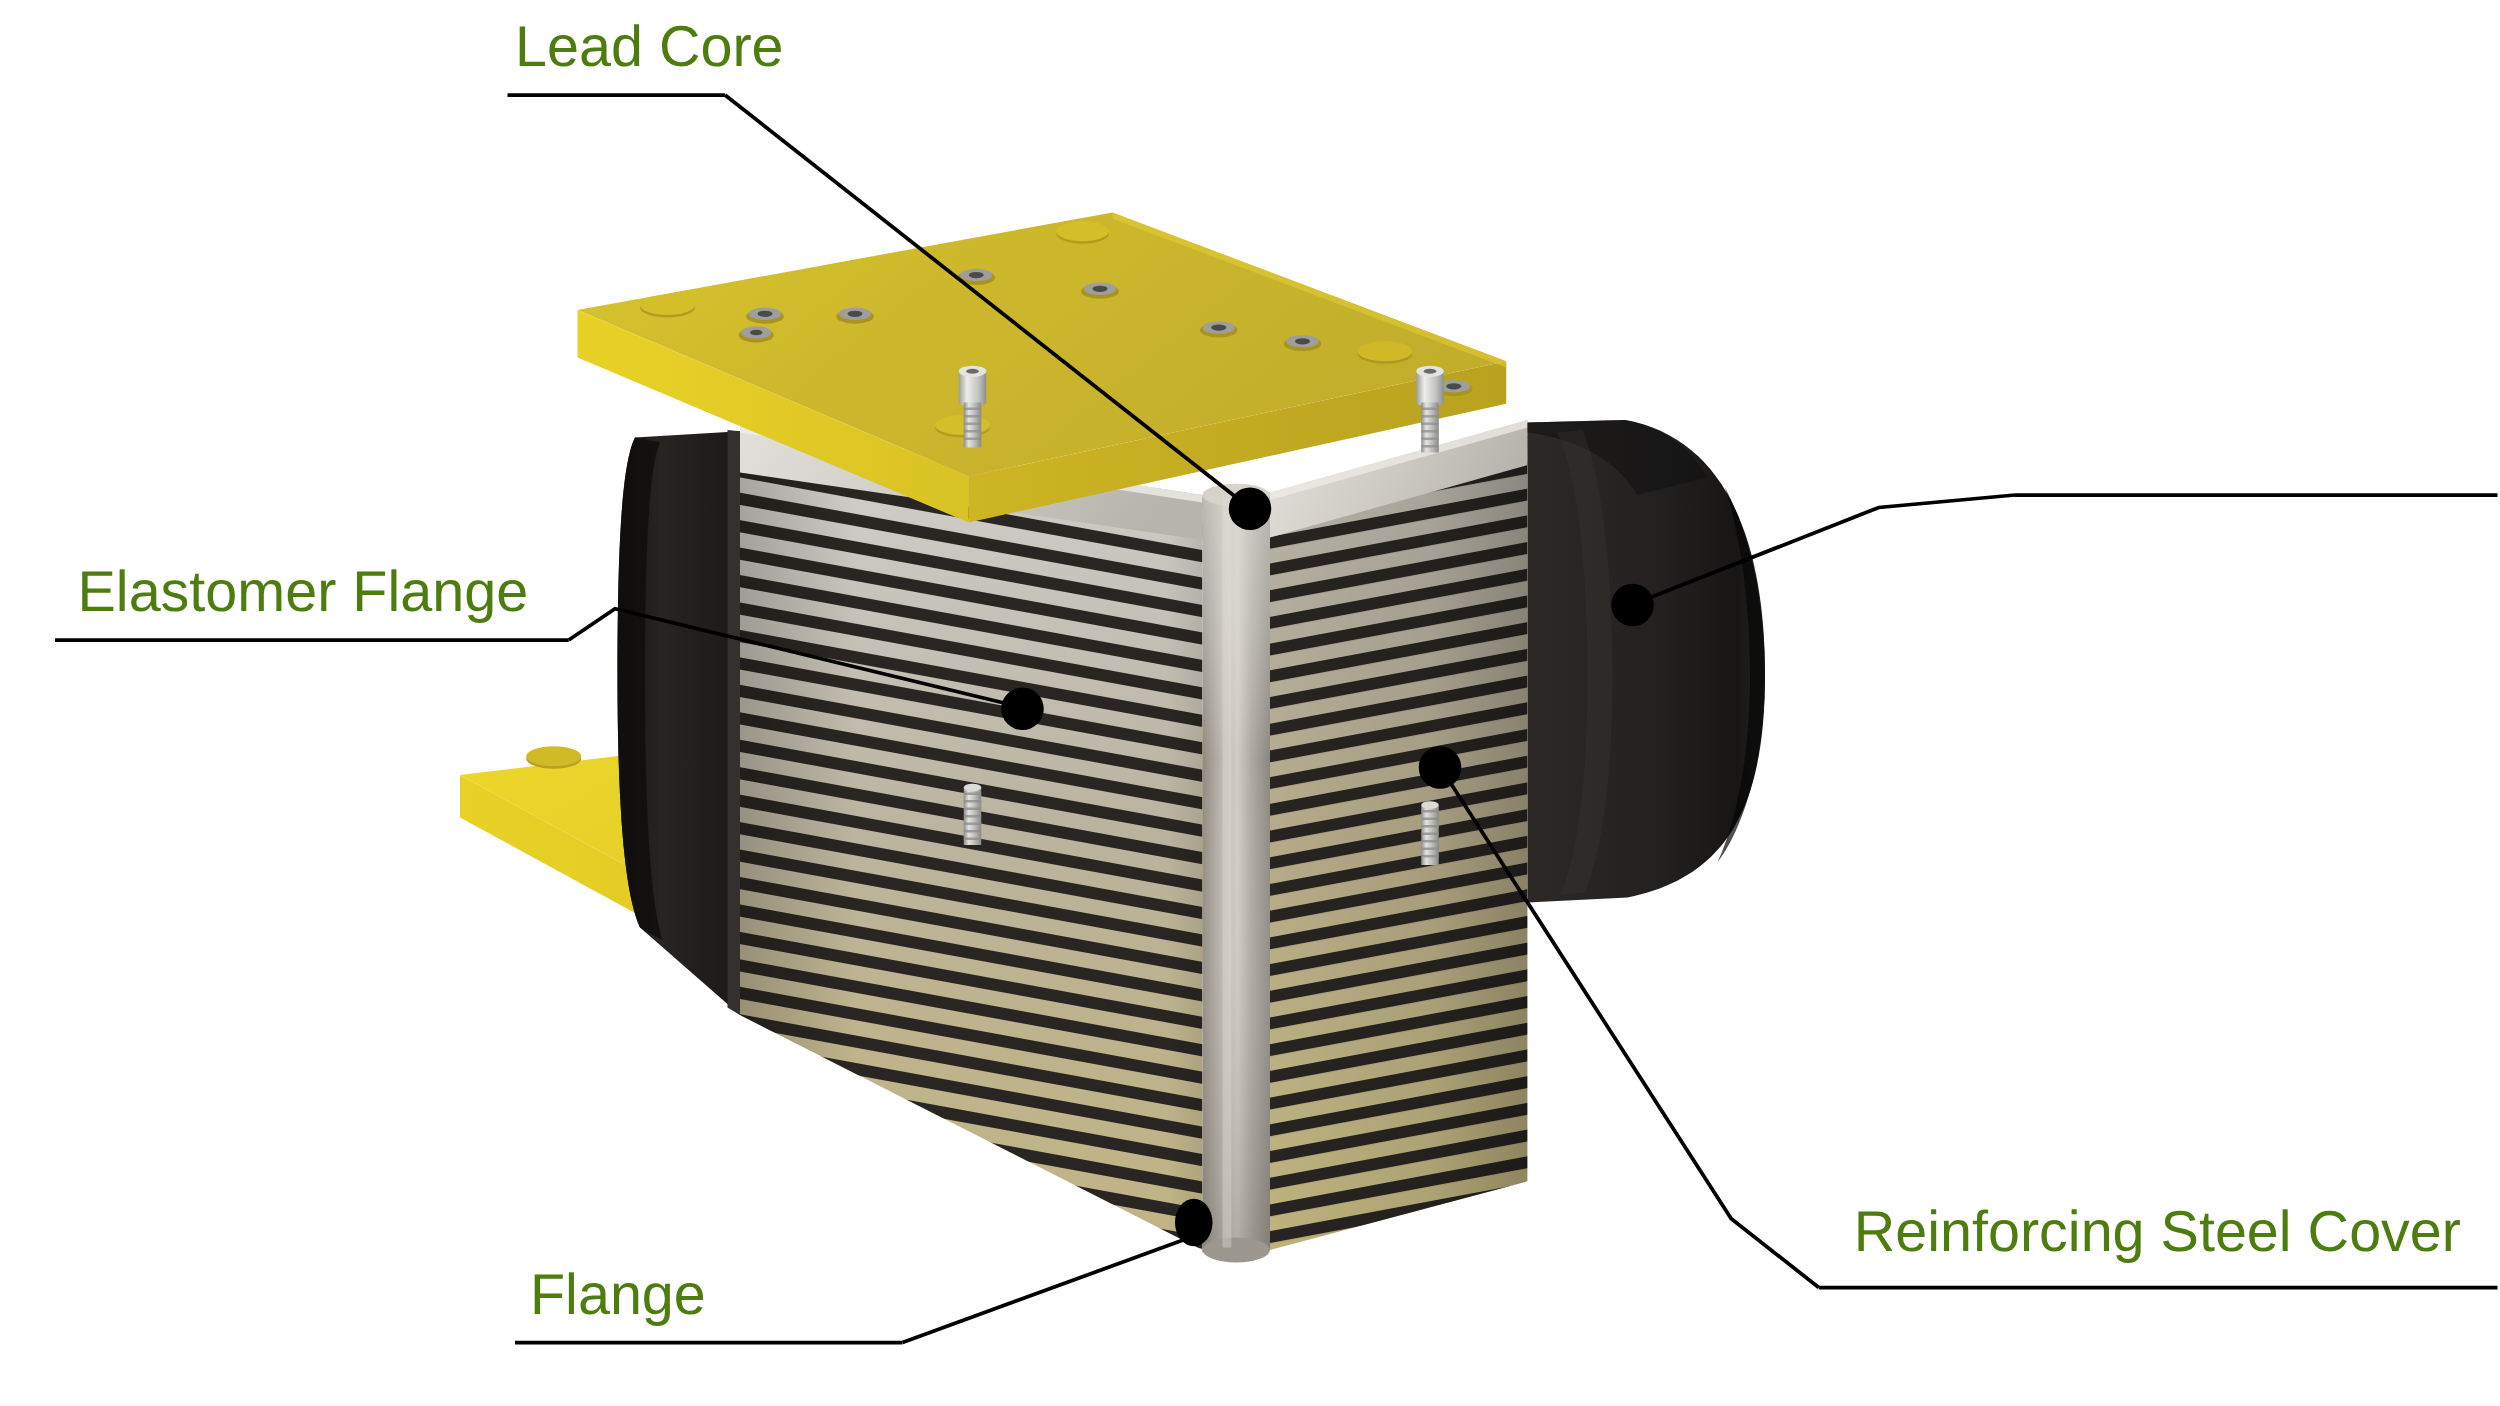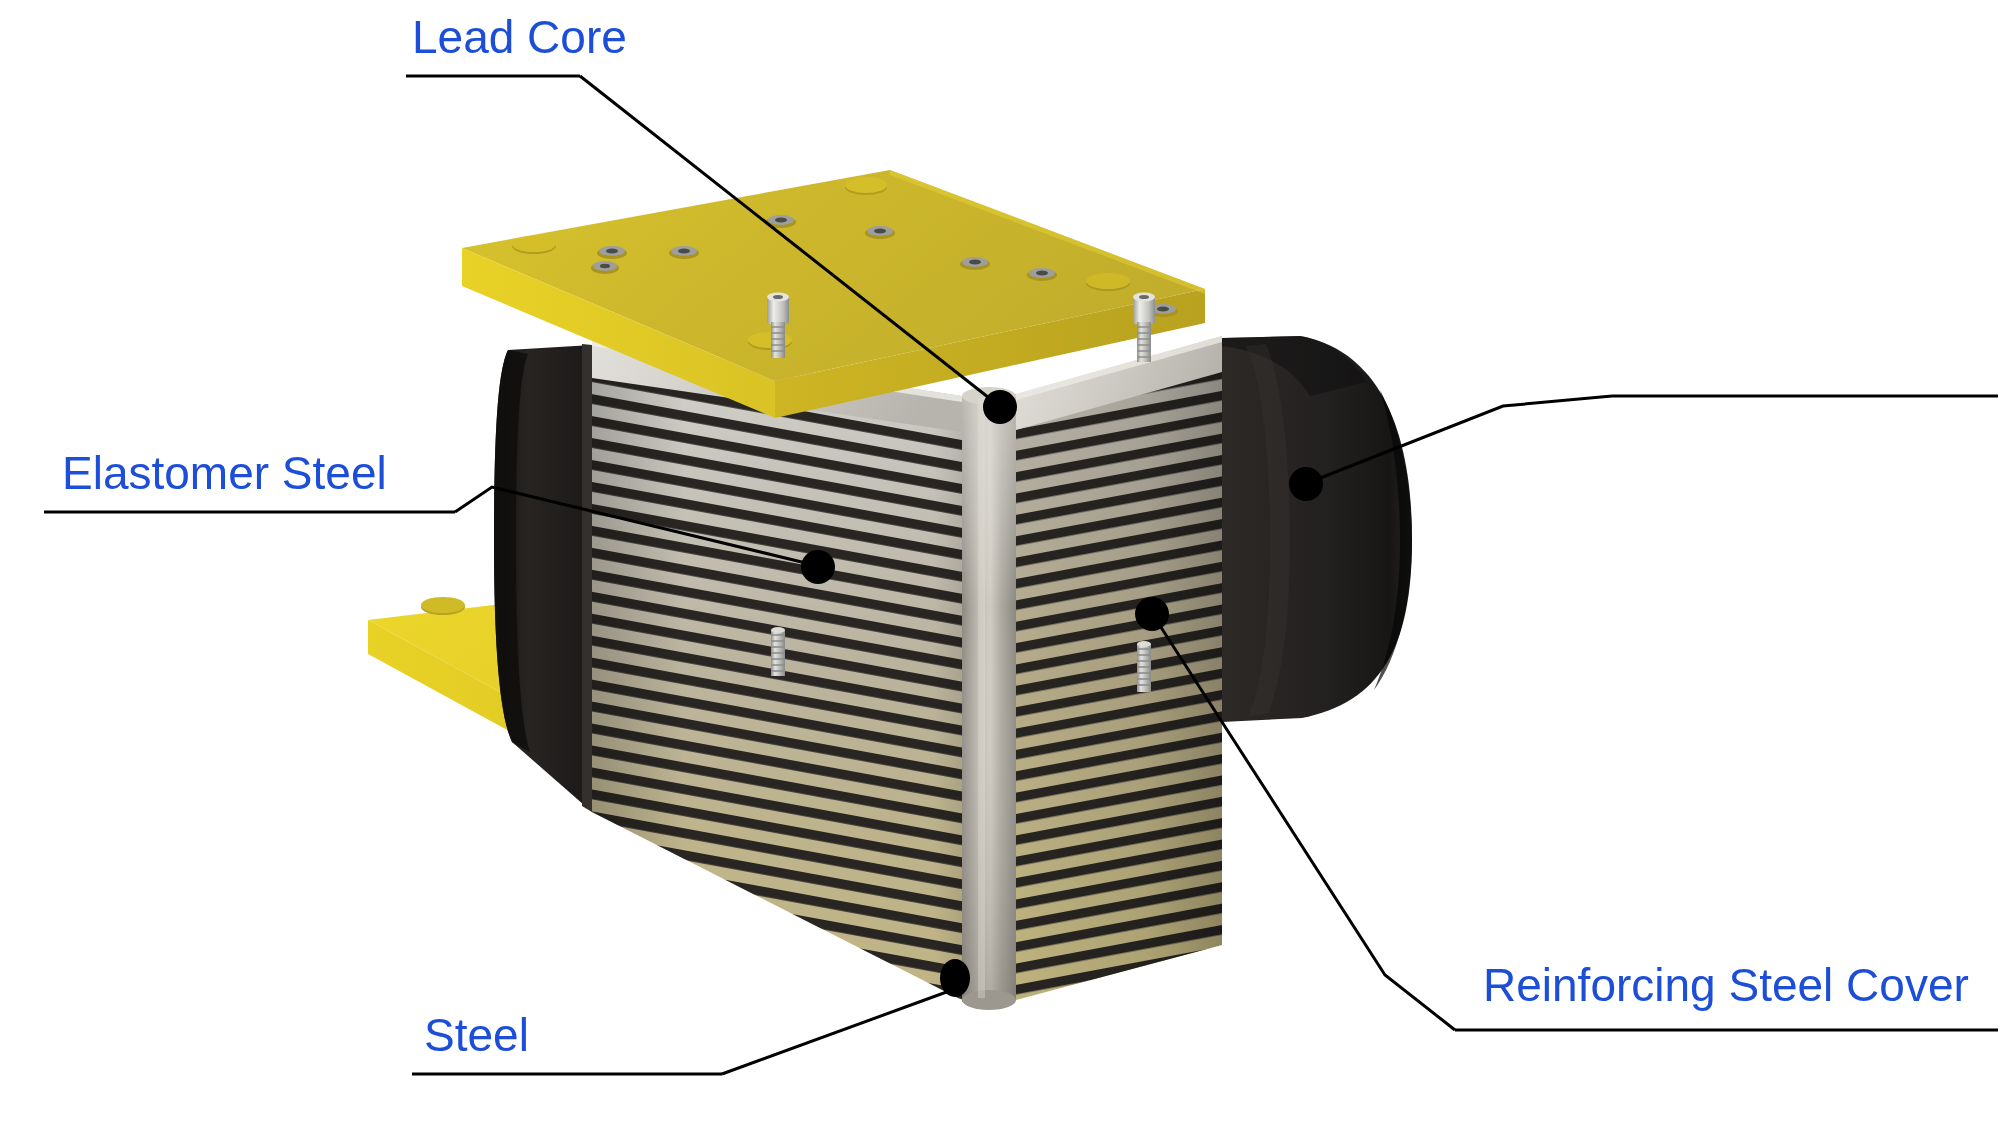--- a/index.html
+++ b/index.html
@@ -1,21 +1,21 @@
 <!DOCTYPE html>
 <html><head>
 <meta charset="utf-8">
 <style>
   html,body{margin:0;padding:0;background:#ffffff;}
   body{width:2000px;height:1125px;overflow:hidden;
        font-family:"Liberation Sans","DejaVu Sans",sans-serif;}
   #stage{position:relative;width:2000px;height:1125px;background:#ffffff;}
   svg#scene{position:absolute;left:0;top:0;width:2000px;height:1125px;display:block;}
   .lbl{position:absolute;font-family:"Liberation Sans","DejaVu Sans",sans-serif;
-       font-size:46px;color:#1d4ed8;white-space:nowrap;letter-spacing:0px;
+       font-size:46px;color:#4d7c0f;white-space:nowrap;letter-spacing:0px;
        line-height:1.0;}
 </style>
 </head>
 <body>
 
 <div id="stage">
 
 <svg id="scene" viewBox="0 0 2000 1125">
   <defs>
 
@@ -374,20 +374,20 @@
     <ellipse cx="1000" cy="407" rx="17" ry="17"></ellipse>
     <ellipse cx="818" cy="567" rx="17" ry="17"></ellipse>
     <ellipse cx="1306" cy="484" rx="17" ry="17"></ellipse>
     <ellipse cx="1152" cy="614" rx="17" ry="17"></ellipse>
     <ellipse cx="955" cy="978" rx="15" ry="19"></ellipse>
   </g>
 </svg>
 
 <div class="lbl" style="left:412px;top:14px;">Lead Core</div>
 
-<div class="lbl" style="left:62px;top:450px;">Elastomer Steel</div>
+<div class="lbl" style="left:62px;top:450px;">Elastomer Flange</div>
 
 
 <div class="lbl" style="left:1483px;top:962px;">Reinforcing Steel Cover</div>
 
-<div class="lbl" style="left:424px;top:1012px;">Steel</div>
+<div class="lbl" style="left:424px;top:1012px;">Flange</div>
 
 </div>
 
 </body></html>

